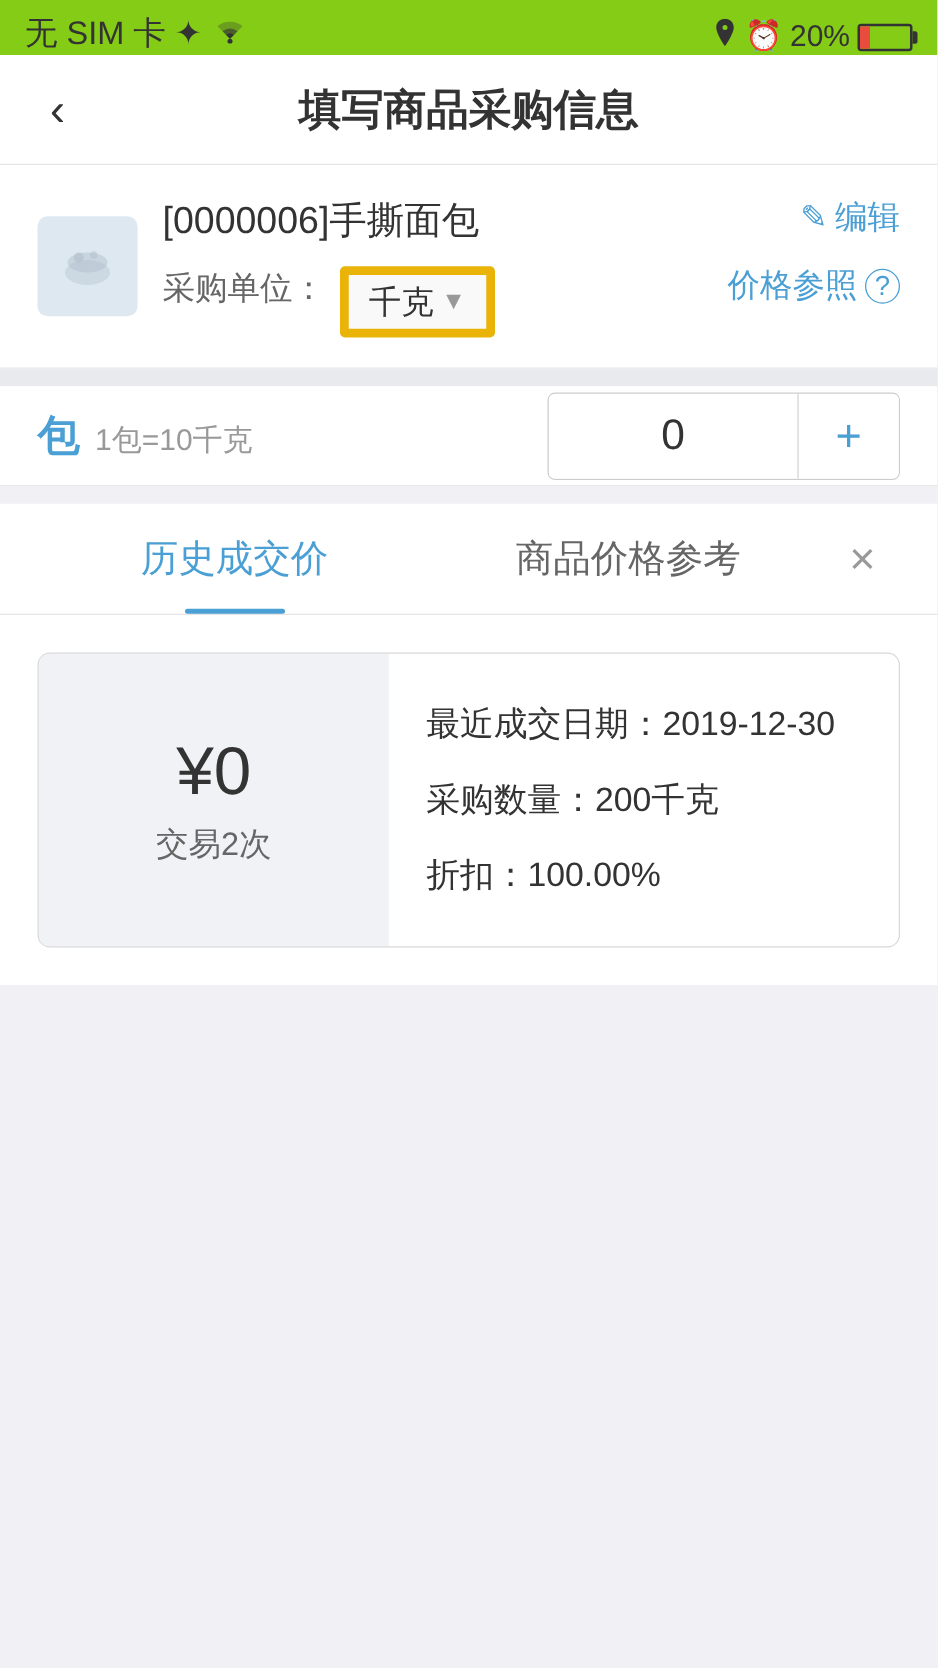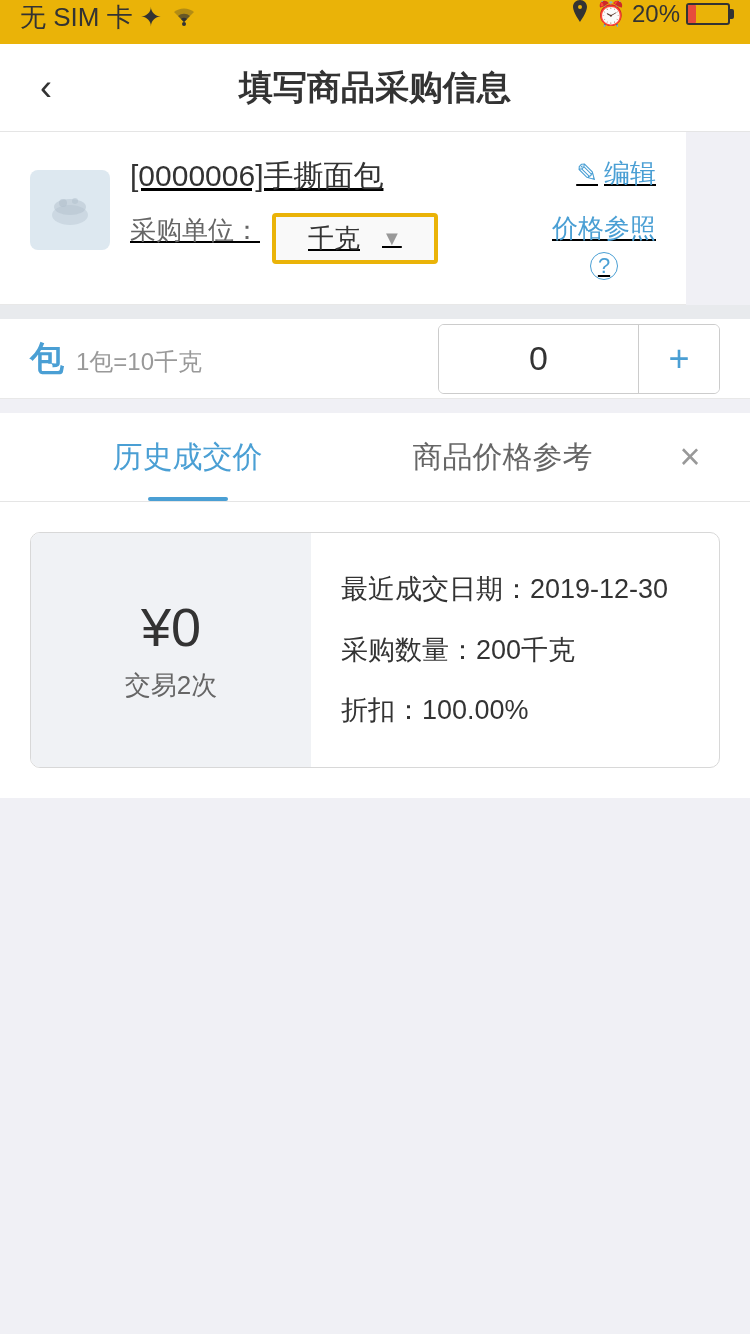--- a/index.html
+++ b/index.html
@@ -9,23 +9,23 @@
       min-height: 1334px;
       font-family: -apple-system, "PingFang SC", "Helvetica Neue", sans-serif;
       background: #f0f0f5;
       overflow-x: hidden;
     }
 
     
     .status-bar {
       width: 750px;
       height: 44px;
-      background: #eab308;
-      display: flex;
-      align-items: flex-start;
+      background: #84cc16;
+      display: flex;
+      align-items: flex-end;
       justify-content: space-between;
       padding: 0 20px;
       font-size: 28px;
     }
     .status-left {
       font-size: 26px;
       color: #333;
       display: flex;
       align-items: center;
       gap: 8px;
@@ -90,26 +90,25 @@
       position: absolute;
       left: 50%;
       transform: translateX(-50%);
       font-size: 34px;
       font-weight: 600;
       color: #333;
     }
 
     
     .product-card {
-      width: 686px;
+      width: 750px;
       background: #fff;
       padding: 24px 30px;
       margin-top: 0;
       border-bottom: 1px solid #e8e8e8;
-      text-decoration: underline;
     }
     .product-header {
       display: flex;
       align-items: flex-start;
       justify-content: space-between;
     }
     .product-left {
       display: flex;
       align-items: center;
       gap: 20px;
@@ -139,29 +138,29 @@
       color: #333;
       font-weight: 500;
     }
     .product-unit-row {
       display: flex;
       gap: 12px;
       font-size: 26px;
       color: #666;
     }
     .unit-select {
-      border: 4px solid #eab308;
+      border: 7px solid #eab308;
       border-radius: 4px;
-      padding: 4px 32px;
+      padding: 4px 16px;
       font-size: 26px;
       color: #333;
       background: #f9f9f9;
       display: flex;
       align-items: center;
-      gap: 22px;
+      gap: 6px;
       cursor: pointer;
     }
     .unit-select .arrow {
       font-size: 20px;
       color: #999;
     }
     .edit-btn {
       font-size: 26px;
       color: #4a9fd4;
       display: flex;
@@ -169,21 +168,20 @@
       gap: 6px;
       cursor: pointer;
     }
     .price-ref-btn {
       font-size: 26px;
       color: #4a9fd4;
       display: flex;
       align-items: center;
       gap: 6px;
       cursor: pointer;
-      flex-direction: column;
     }
 
     
     .divider-bar {
       width: 750px;
       height: 14px;
       background: #e8eaed;
     }
 
     

